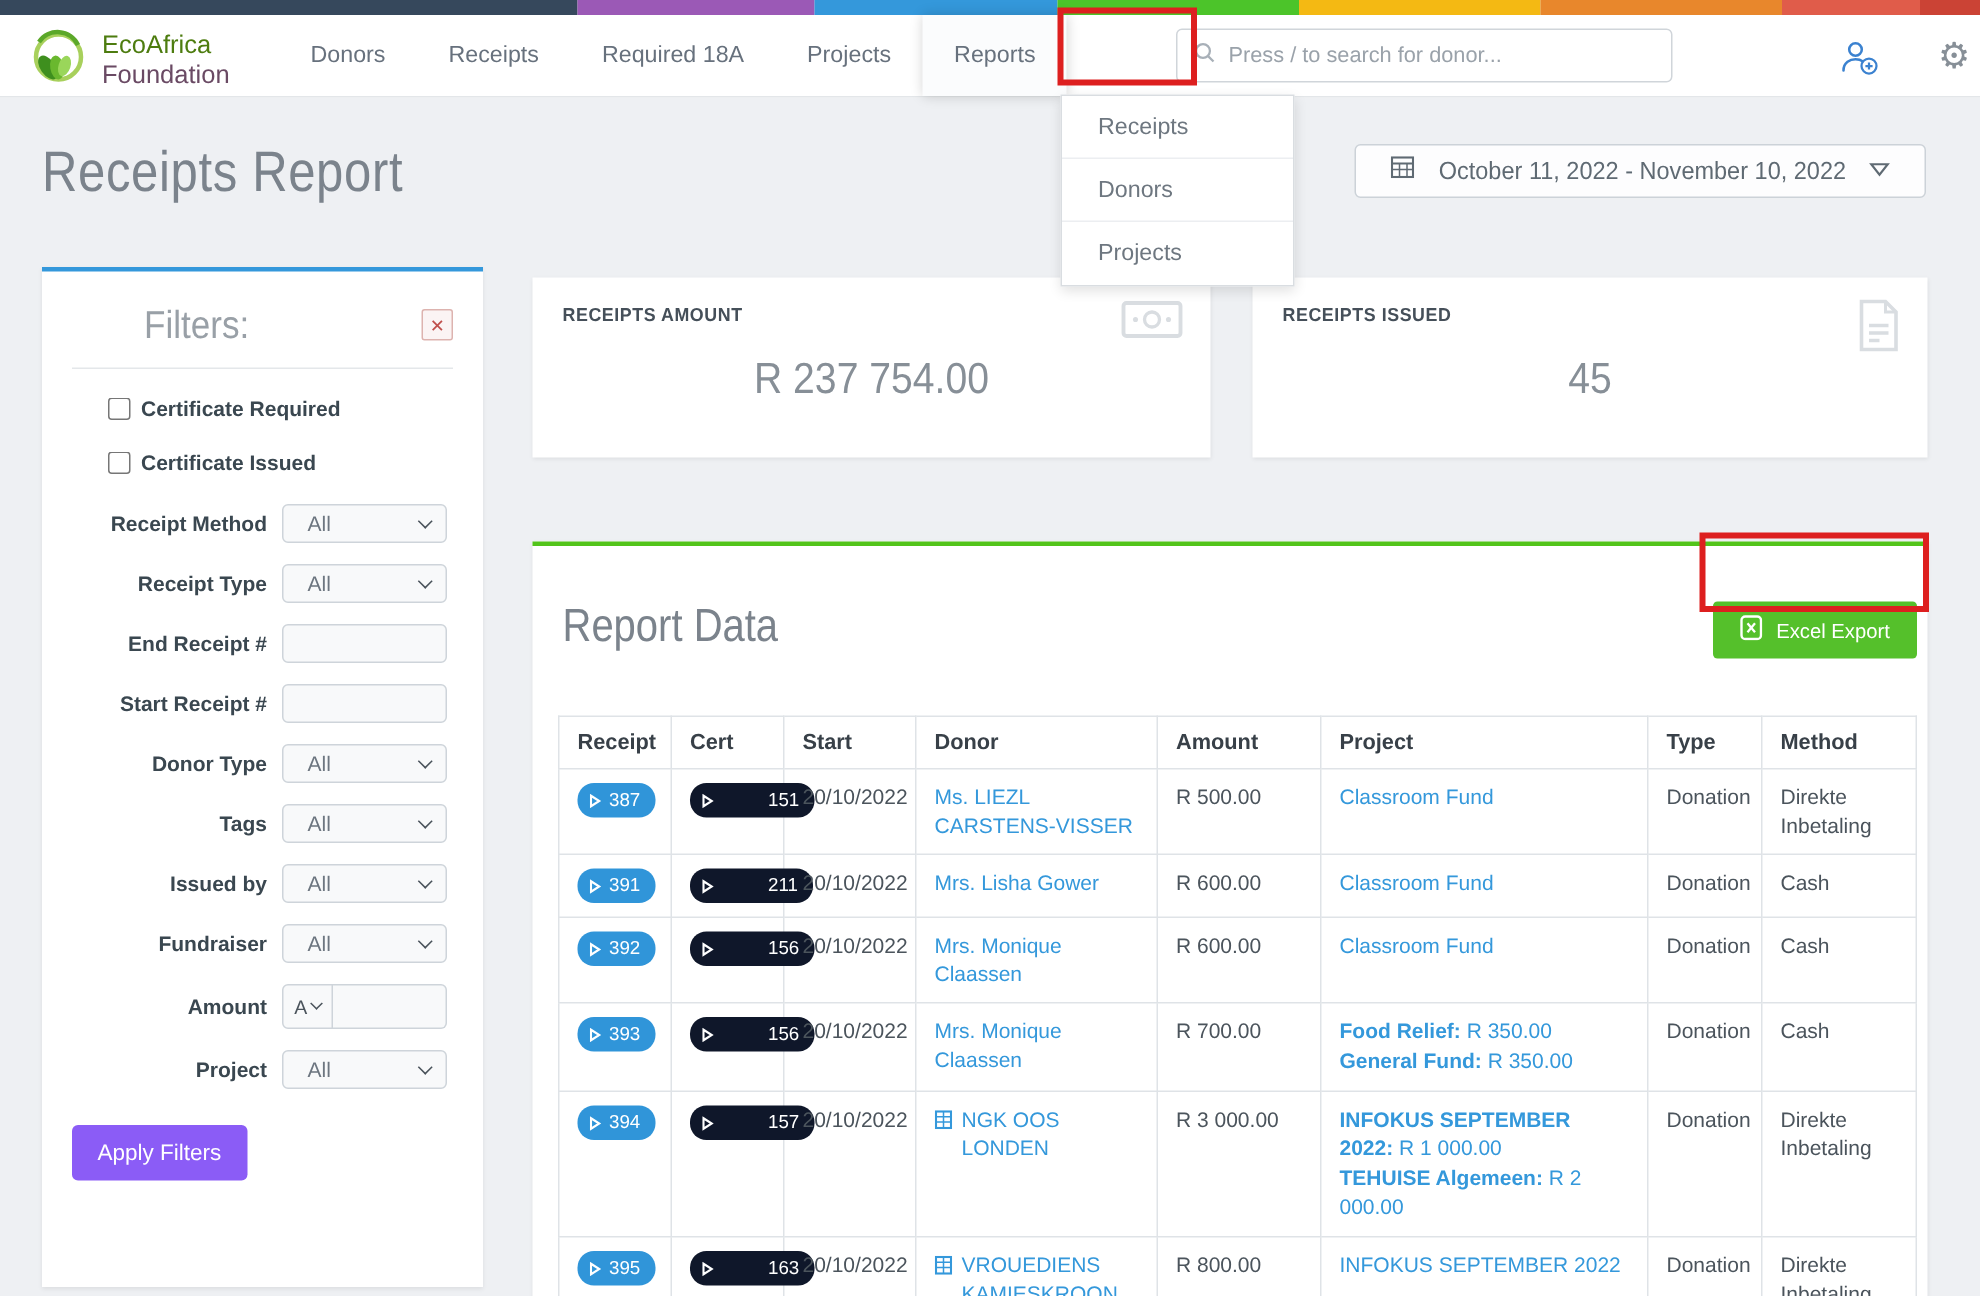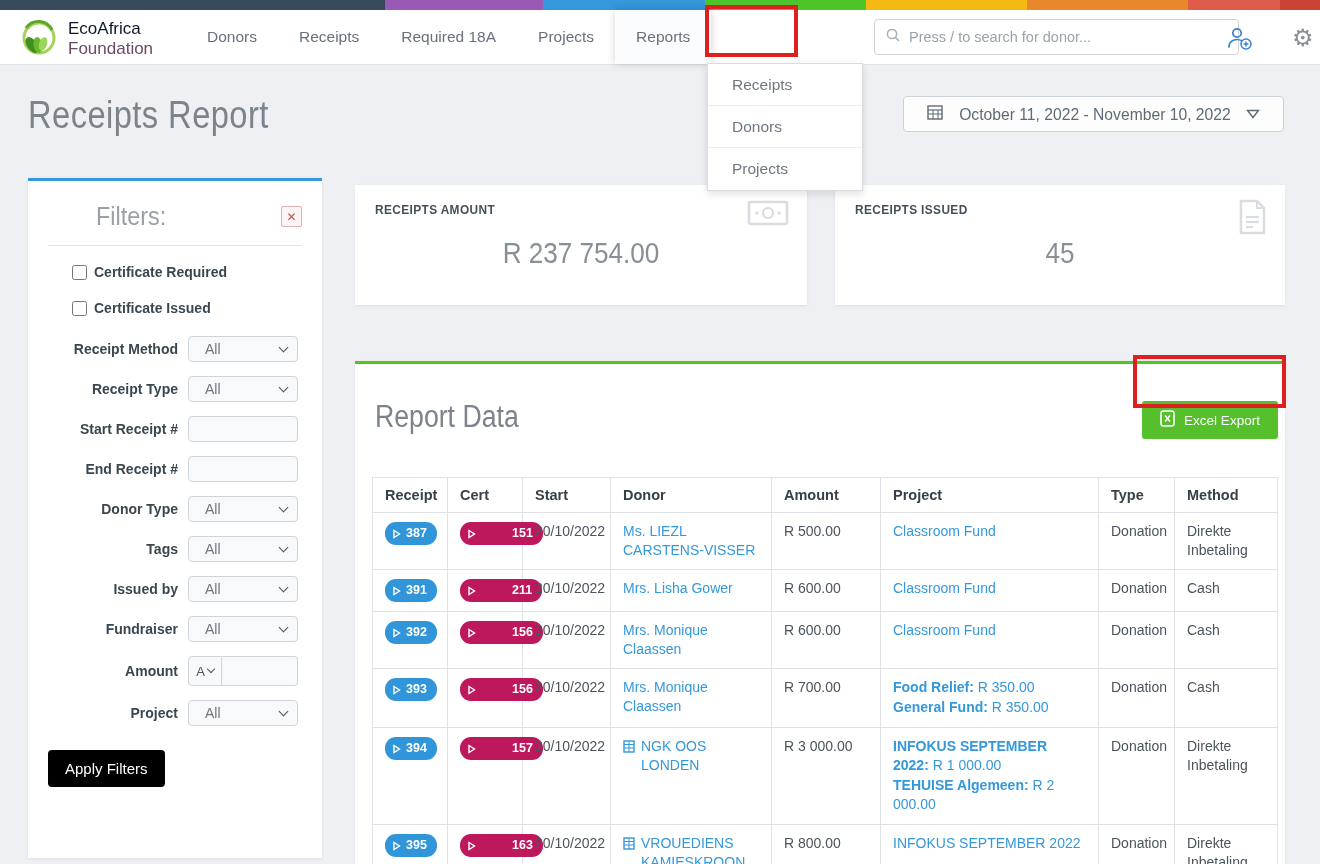--- a/index.html
+++ b/index.html
@@ -10,26 +10,26 @@
     font-family:"Liberation Sans", sans-serif;
     color:#4b545c;
   }
   
   .stripe { position:absolute; top:0; left:0; width:1320px; height:10px; display:flex; z-index:5; }
   .stripe div { height:10px; }
   
   .header { position:absolute; top:10px; left:0; width:1320px; height:55px; background:#fff; border-bottom:1px solid #e3e6e9; z-index:10; }
   .brand { position:absolute; left:18px; top:6px; display:flex; align-items:center; gap:8px; }
   .brand-text { font-size:17px; line-height:1.15; }
-  .brand-line1 { color:#0f172a; }
+  .brand-line1 { color:#4d7c0f; }
   .brand-line2 { color:#6a4a64; }
   .nav { position:absolute; left:186px; top:0; height:54px; display:flex; align-items:stretch; }
   .nav-item { display:flex; align-items:center; padding:0 21px; font-size:15.5px; color:#67717d; cursor:pointer; }
   .nav-item.active { background:#fbfcfd; box-shadow:0 0 8px rgba(0,0,0,.18); position:relative; z-index:12; }
-  .search-wrap { position:absolute; left:874px; top:9px; width:365px; height:36px; background:#fff; border:1px solid #d0d5da; border-radius:4px; display:flex; align-items:center; padding:0 10px; gap:8px; }
+  .search-wrap { position:absolute; left:784px; top:9px; width:331px; height:36px; background:#fff; border:1px solid #d0d5da; border-radius:4px; display:flex; align-items:center; padding:0 10px; gap:8px; }
   .search-wrap input { border:none; outline:none; flex:1; font-size:14.5px; color:#555; font-family:"Liberation Sans",sans-serif; background:transparent; }
   .search-wrap input::placeholder { color:#9aa2aa; }
   .hdr-icon { position:absolute; top:0; height:55px; display:flex; align-items:center; cursor:pointer; }
   .gear-glyph { font-size:24px; color:#878f97; }
   
   .menu { position:absolute; left:707px; top:63px; width:156px; background:#fff; border:1px solid #d9dde1; box-shadow:0 3px 8px rgba(0,0,0,.12); z-index:30; }
   .menu-item { height:42px; display:flex; align-items:center; padding-left:24px; font-size:15.5px; color:#6e7780; border-bottom:1px solid #eceef1; cursor:pointer; background:#fff; }
   .menu-item:last-child { border-bottom:none; }
   
   .anno { position:absolute; border:4px solid #dd1f1f; z-index:50; pointer-events:none; }
@@ -51,40 +51,40 @@
   .field-row { display:flex; align-items:center; margin-bottom:14px; }
   .field-label { width:140px; text-align:right; font-size:14px; font-weight:bold; color:#3a4750; padding-right:10px; line-height:1.3; }
   .ctrl { width:110px; height:26px; background:#f8f9fa; border:1px solid #ced4da; border-radius:4px; }
   .sel { display:flex; align-items:center; justify-content:space-between; padding:0 10px 0 16px; font-size:14px; color:#6d7680; cursor:pointer; }
   .chev { width:7px; height:7px; border-right:1.8px solid #49525a; border-bottom:1.8px solid #49525a; transform:rotate(45deg); margin-top:-4px; }
   .ctrl-input { padding:0 8px; font-size:14px; color:#4b545c; outline:none; font-family:"Liberation Sans",sans-serif; }
   .amount-group { display:flex; width:110px; }
   .amount-prefix { width:34px; height:30px; background:#f8f9fa; border:1px solid #ced4da; border-radius:4px 0 0 4px; display:flex; align-items:center; justify-content:center; gap:3px; font-size:13px; color:#4b545c; cursor:pointer; }
   .amount-prefix .chev { width:6px; height:6px; }
   .amount-input { width:76px; height:30px; background:#f8f9fa; border:1px solid #ced4da; border-left:none; border-radius:0 4px 4px 0; padding:0 8px; font-size:14px; outline:none; font-family:"Liberation Sans",sans-serif; }
-  .apply-btn { margin-top:10px; background:#000000; color:#fff; border:none; border-radius:4px; font-size:15px; padding:10px 17px; cursor:pointer; font-family:"Liberation Sans",sans-serif; }
+  .apply-btn { margin-top:10px; background:#8b5cf6; color:#fff; border:none; border-radius:4px; font-size:15px; padding:10px 17px; cursor:pointer; font-family:"Liberation Sans",sans-serif; }
   
   .card { position:absolute; top:185px; height:120px; background:#fff; box-shadow:0 1px 3px rgba(0,0,0,.08); }
   .card-1 { left:355px; width:452px; }
   .card-2 { left:835px; width:450px; }
   .card-label { position:absolute; left:20px; top:18px; font-size:12.5px; font-weight:bold; color:#454f59; letter-spacing:.4px; transform:scaleX(.95); transform-origin:left center; }
   .card-icon { position:absolute; right:18px; top:14px; }
   .card-value { position:absolute; left:0; right:0; top:52px; text-align:center; font-size:29px; font-weight:400; color:#878f97; transform:scaleX(.9); }
   
   .report { position:absolute; left:355px; top:325px; width:930px; height:539px; background:#fff; border-top:3px solid #52c41a; box-shadow:0 1px 3px rgba(0,0,0,.08); z-index:2;margin-top:36px; }
   .report-title { position:absolute; left:20px; top:35px; font-size:31px; font-weight:400; color:#7b838c; transform:scaleX(.86); transform-origin:left center; }
   .excel-btn { position:absolute; left:787px; top:37px; width:136px; height:38px; background:#55c02b; border:none; border-radius:3px; color:#fff; font-size:13.5px; display:flex; align-items:center; justify-content:center; gap:9px; cursor:pointer; font-family:"Liberation Sans",sans-serif; }
   
   .rpt-table { position:absolute; left:17px; top:113px; width:905px; border-collapse:collapse; table-layout:fixed; font-size:14px; }
   .rpt-table th, .rpt-table td { border:1px solid #dfe3e7; padding:9px 12px; text-align:left; vertical-align:top; }
   .rpt-table th { font-weight:bold; color:#384048; font-size:14.5px; }
   .rpt-table td { color:#4b545c; line-height:1.36; }
-  .badge { display:inline-flex; align-items:center; gap:5px; padding:3px 10px 3px 8px; border-radius:11px; color:#fff; font-weight:bold; font-size:12.5px; cursor:pointer; }
+  .badge { display:inline-flex; align-items:center; gap:5px; padding:3px 10px 3px 8px; border-radius:11px; color:#fff; font-weight:normal; font-size:12.5px; cursor:pointer; }
   .badge-blue { background:#3095d9; }
-  .badge-green { background:#be185d;gap:36px; }
+  .badge-green { background:#0f172a;gap:36px; }
   a.lnk { color:#3498db; text-decoration:none; cursor:pointer; }
   .proj-line { margin-bottom:1px; }
   .proj-bold { font-weight:bold; }
   .donor-cell { display:flex; gap:6px; align-items:flex-start; }
   .org-icon { flex:0 0 auto; margin-top:2px; }
 </style>
 </head>
 <body>
 
 <div class="stripe" id="stripe">
@@ -200,25 +200,25 @@
         </div>
       </div>
       <div class="field-row">
         <div class="field-label">Receipt Type</div>
         <div class="ctrl sel">
           <span>All</span>
           <span class="chev"></span>
         </div>
       </div>
       <div class="field-row">
+        <div class="field-label">End Receipt #</div>
+        <input class="ctrl ctrl-input" type="text" style="">
+      </div>
+      <div class="field-row">
         <div class="field-label">Start Receipt #</div>
-        <input class="ctrl ctrl-input" type="text" style="">
-      </div>
-      <div class="field-row">
-        <div class="field-label">End Receipt #</div>
         <input class="ctrl ctrl-input" type="text" style="">
       </div>
       <div class="field-row">
         <div class="field-label">Donor Type</div>
         <div class="ctrl sel">
           <span>All</span>
           <span class="chev"></span>
         </div>
       </div>
       <div class="field-row">

